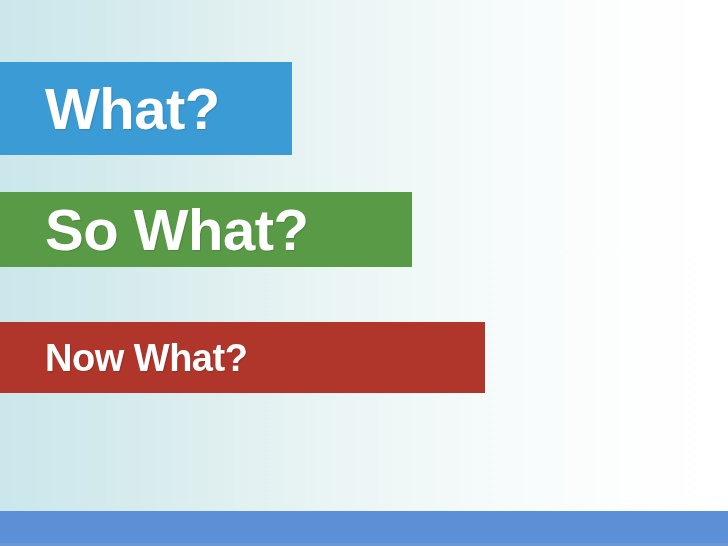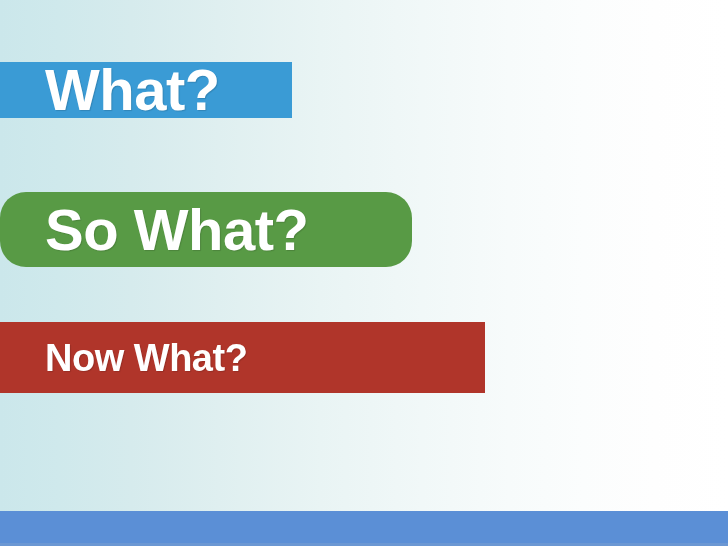--- a/index.html
+++ b/index.html
@@ -45,36 +45,35 @@
     font-family: "Liberation Sans", sans-serif;
     letter-spacing: -0.5px;
     white-space: nowrap;
     line-height: 1;
   }
 
   
   #bar-what {
     top: 62px;
     width: 292px;
-    height: 56px;
+    height: 93px;
     background-color: #3a9bd5;
   }
   #bar-what .bar-label {
     font-size: 58px;
     padding-left: 45px;
     text-shadow: 1px 1px 1px rgba(0,0,0,0.14);
   }
 
   
   #bar-so-what {
     top: 192px;
     width: 412px;
     height: 75px;
     background-color: #589a45;
-    border-radius: 26px;
   }
   #bar-so-what .bar-label {
     font-size: 58px;
     padding-left: 45px;
     text-shadow: 1px 1px 1px rgba(0,0,0,0.14);
   }
 
   
   #bar-now-what {
     top: 322px;

